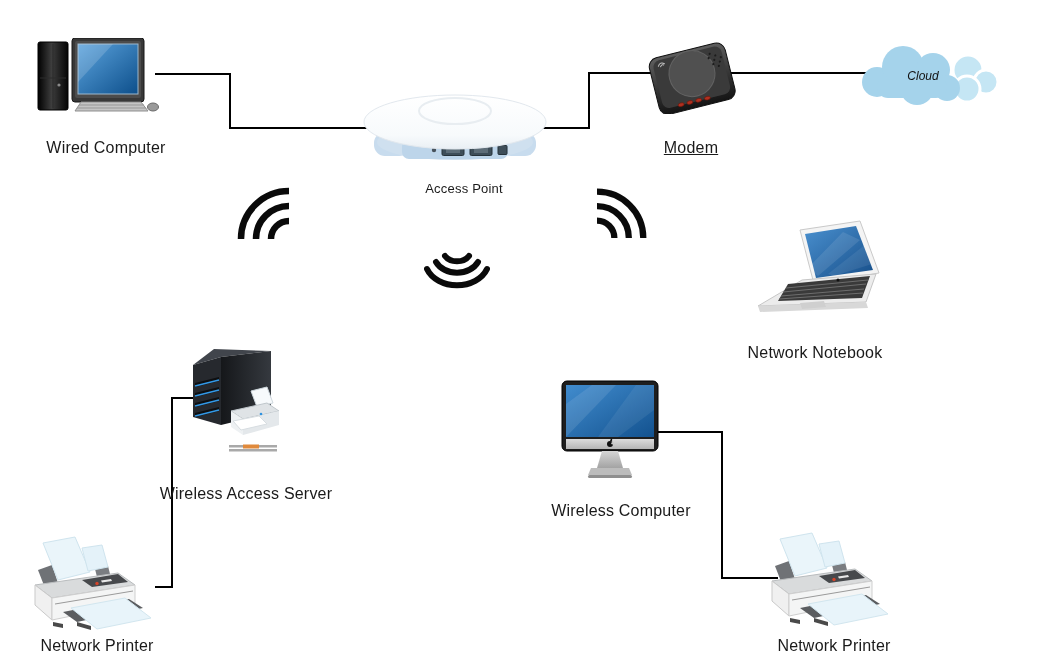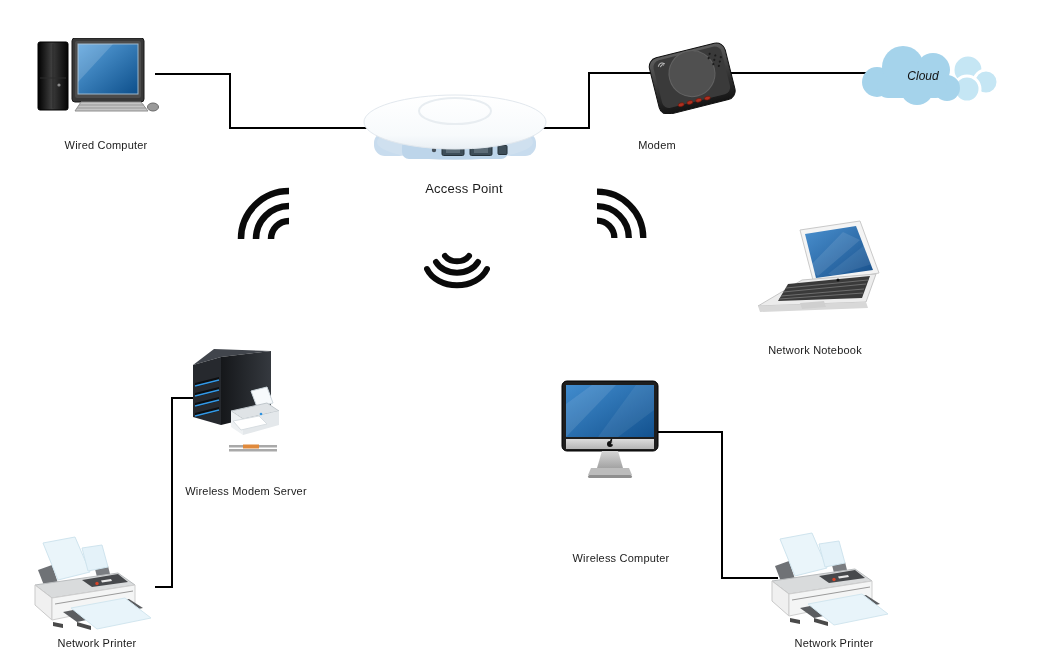--- a/index.html
+++ b/index.html
@@ -10,21 +10,21 @@
     font-family:"Liberation Sans", sans-serif;
     overflow:hidden;
   }
   .layer{position:absolute;left:0;top:0;}
   .node{position:absolute;}
   .node svg{display:block;width:100%;height:100%;}
   .node-label{
     position:absolute;
     transform:translateX(-50%);
     white-space:nowrap;
-    font-size:11px;
+    font-size:16px;
     color:#1a1a1a;
     letter-spacing:0.2px;
   }
   .node-label.big{font-size:13px;}
   .wifi path{fill:none;stroke:#0a0a0a;stroke-linecap:round;}
 </style>
 </head>
 <body>
 
 <div id="canvas">
@@ -120,21 +120,21 @@
         <g fill="#b03020" stroke="#701408" stroke-width="0.6">
           <ellipse cx="34" cy="63.5" rx="3" ry="1.8"></ellipse>
           <ellipse cx="43" cy="63.5" rx="3" ry="1.8"></ellipse>
           <ellipse cx="52" cy="63.5" rx="3" ry="1.8"></ellipse>
           <ellipse cx="61" cy="63.5" rx="3" ry="1.8"></ellipse>
         </g>
         <path d="M21,21 q3,-5 7,-1 M23,22 q2,-3 4,-1" stroke="#c9c9c9" stroke-width="1" fill="none"></path>
       </g>
     </svg>
   </div>
-  <div class="node-label" style="left:657px;top:139px;">Modem</div>
+  <div class="node-label" style="left:691px;top:139px;text-decoration:underline;">Modem</div>
 
   <div class="node" style="left:855px;top:40px;width:148px;height:72px;font-style:italic;">
     <svg viewBox="0 0 148 72">
       <g fill="#c5e6f4" stroke="#ffffff" stroke-width="3">
         <circle cx="113" cy="30" r="15"></circle>
         <circle cx="131" cy="42" r="12"></circle>
         <circle cx="112" cy="49" r="13"></circle>
       </g>
       <g fill="#a5d3eb">
         <circle cx="22" cy="42" r="15"></circle>
@@ -228,21 +228,21 @@
       <polygon points="38,64 74,56 86,64 50,72" fill="#dfe3e6" stroke="#bfc6cb"></polygon>
       <polygon points="38,64 50,72 50,88 38,80" fill="#eef1f3"></polygon>
       <polygon points="50,72 86,64 86,78 50,88" fill="#e4e8eb"></polygon>
       <polygon points="40,74 66,69 74,77 48,83" fill="#ffffff" stroke="#d7dde1"></polygon>
       <circle cx="68" cy="67" r="1.3" fill="#2f93e0"></circle>
       <rect x="36" y="98" width="48" height="2.5" fill="#a9a9a9"></rect>
       <rect x="36" y="102" width="48" height="2.5" fill="#a9a9a9"></rect>
       <rect x="50" y="97.5" width="16" height="4" fill="#e08a3c"></rect>
     </svg>
   </div>
-  <div class="node-label" style="left:246px;top:485px;">Wireless Modem Server</div>
+  <div class="node-label" style="left:246px;top:485px;">Wireless Access Server</div>
 
   <div class="node" style="left:33px;top:536px;width:128px;height:98px;">
     <svg viewBox="0 0 128 98">
       <polygon points="5,34 19,29 25,47 12,52" fill="#6f7276"></polygon>
       <polygon points="62,33 75,30 78,42 65,45" fill="#7a7d81"></polygon>
       <polygon points="10,7 42,1 57,36 25,44" fill="#eaf5fa" stroke="#cfe4ee"></polygon>
       <polygon points="49,12 69,9 75,31 55,35" fill="#e4f2f9" stroke="#cfe4ee"></polygon>
       <polygon points="2,49 85,37 102,49 19,62" fill="#d9dbdc" stroke="#b9bcbe"></polygon>
       <polygon points="49,44 85,38 95,46 59,51" fill="#47494c"></polygon>
       <circle cx="64" cy="47.5" r="1.7" fill="#d6452a"></circle>
@@ -280,21 +280,21 @@
       <polygon points="40,57 78,5 96,5 96,30 60,57" fill="#ffffff" opacity="0.07"></polygon>
       <rect x="8" y="59" width="88" height="10" fill="url(#g-chin)"></rect>
       <circle cx="52" cy="64" r="3" fill="#111"></circle>
       <circle cx="54.6" cy="63.2" r="1.3" fill="#c9c9c9"></circle>
       <ellipse cx="53.2" cy="60.2" rx="0.9" ry="1.4" fill="#111" transform="rotate(30 53.2 60.2)"></ellipse>
       <polygon points="44,71 60,71 65,88 39,88" fill="url(#g-stand)"></polygon>
       <polygon points="33,88 71,88 74,95 30,95" fill="#bcbcbc"></polygon>
       <rect x="30" y="95" width="44" height="3" rx="1.5" fill="#8f8f8f"></rect>
     </svg>
   </div>
-  <div class="node-label" style="left:621px;top:552px;">Wireless Computer</div>
+  <div class="node-label" style="left:621px;top:502px;">Wireless Computer</div>
 
   <div class="node" style="left:770px;top:532px;width:128px;height:98px;">
     <svg viewBox="0 0 128 98">
       <polygon points="5,34 19,29 25,47 12,52" fill="#6f7276"></polygon>
       <polygon points="62,33 75,30 78,42 65,45" fill="#7a7d81"></polygon>
       <polygon points="10,7 42,1 57,36 25,44" fill="#eaf5fa" stroke="#cfe4ee"></polygon>
       <polygon points="49,12 69,9 75,31 55,35" fill="#e4f2f9" stroke="#cfe4ee"></polygon>
       <polygon points="2,49 85,37 102,49 19,62" fill="#d9dbdc" stroke="#b9bcbe"></polygon>
       <polygon points="49,44 85,38 95,46 59,51" fill="#47494c"></polygon>
       <circle cx="64" cy="47.5" r="1.7" fill="#d6452a"></circle>

